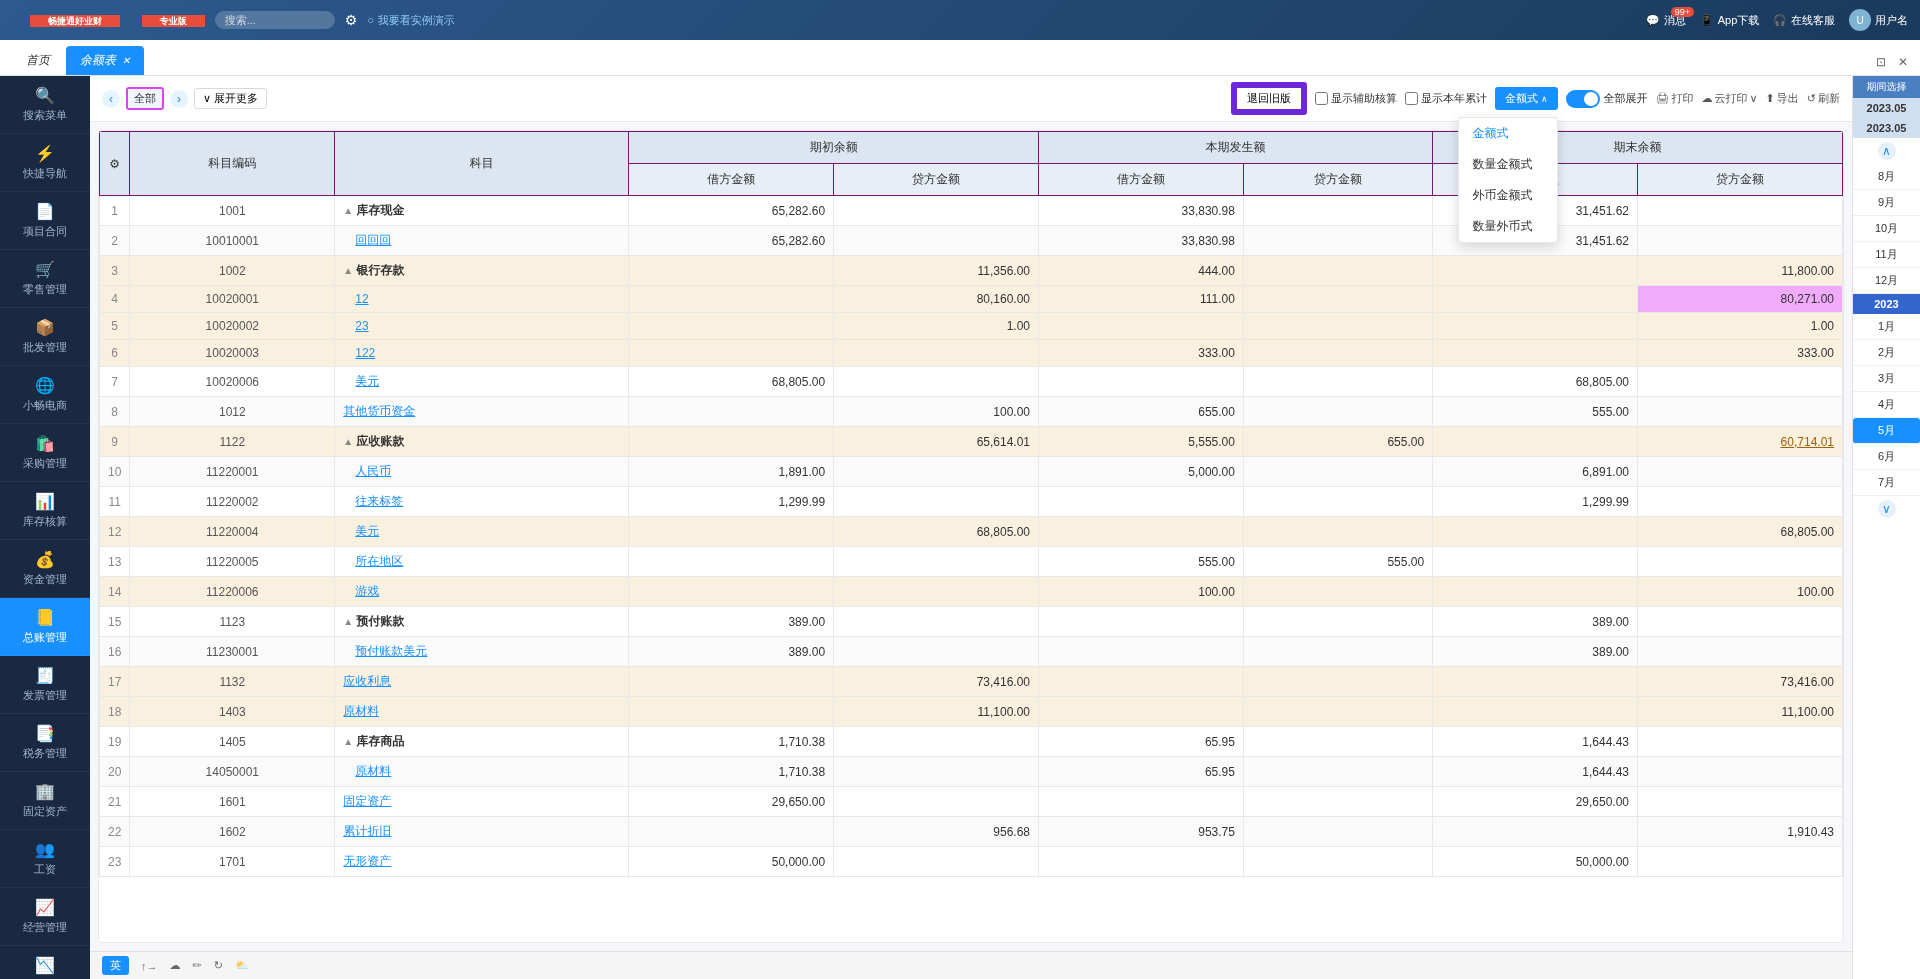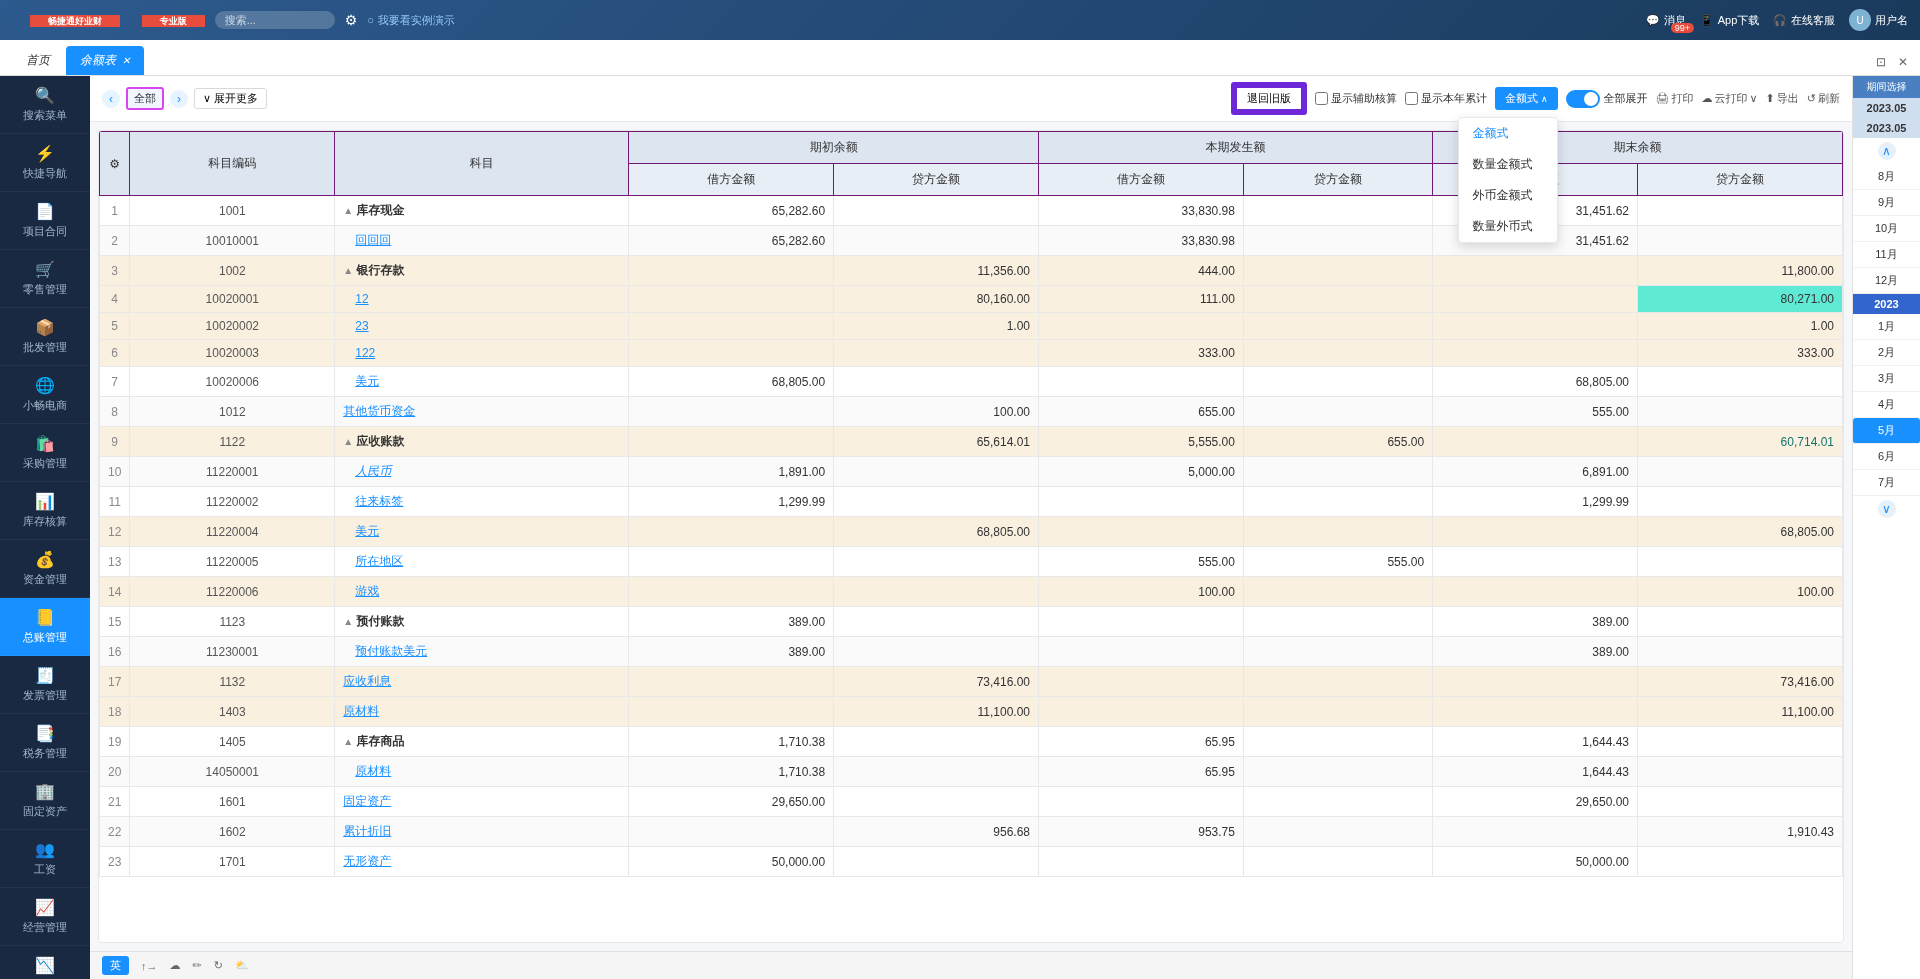--- a/index.html
+++ b/index.html
@@ -35,21 +35,20 @@
     .top-right-item { display: flex; align-items: center; gap: 4px; cursor: pointer; position: relative; }
     .badge {
       background: #e74c3c;
       color: #fff;
       border-radius: 8px;
       padding: 0 4px;
       font-size: 9px;
       position: absolute;
       top: -6px;
       right: -8px;
-      margin-top: 16px;
     }
     .user-avatar {
       width: 22px; height: 22px;
       background: #7fb3d3;
       border-radius: 50%;
       display: flex; align-items: center; justify-content: center;
       font-size: 10px; color: #fff;
     }
 
     
@@ -484,21 +483,21 @@
             </tr>
             <tr style="background: rgb(250, 240, 224);">
               <td class="row-num">4</td>
               <td class="code-cell">10020001</td>
               <td style="padding-left: 20px;"><a href="#" class="name-link">12</a></td>
               <td></td>
               <td>80,160.00</td>
               <td>111.00</td>
               <td></td>
               <td style="background: rgb(250, 240, 224); color: rgb(51, 51, 51);"></td>
-              <td style="background: #5eead4; color: rgb(51, 51, 51);">80,271.00</td>
+              <td style="background: #f0abfc; color: rgb(51, 51, 51);">80,271.00</td>
             </tr>
             <tr style="background: rgb(250, 240, 224);">
               <td class="row-num">5</td>
               <td class="code-cell">10020002</td>
               <td style="padding-left: 20px;"><a href="#" class="name-link">23</a></td>
               <td></td>
               <td>1.00</td>
               <td></td>
               <td></td>
               <td style="background: rgb(250, 240, 224); color: rgb(51, 51, 51);"></td>
@@ -539,26 +538,26 @@
             </tr>
             <tr style="background: rgb(250, 240, 224);">
               <td class="row-num">9</td>
               <td class="code-cell">1122</td>
               <td><span style="color:#888;font-size:10px;">▲</span> <b class="name-bold">应收账款</b></td>
               <td></td>
               <td>65,614.01</td>
               <td>5,555.00</td>
               <td>655.00</td>
               <td style="background: rgb(250, 240, 224); color: rgb(51, 51, 51);"></td>
-              <td style="background: rgb(250, 240, 224); color: #0f766e;">60,714.01</td>
+              <td style="background: rgb(250, 240, 224); color: #a16207; text-decoration: underline;">60,714.01</td>
             </tr>
             <tr>
               <td class="row-num">10</td>
               <td class="code-cell">11220001</td>
-              <td style="padding-left: 20px; font-style: italic;"><a href="#" class="name-link">人民币</a></td>
+              <td style="padding-left: 20px;"><a href="#" class="name-link">人民币</a></td>
               <td>1,891.00</td>
               <td></td>
               <td>5,000.00</td>
               <td></td>
               <td>6,891.00</td>
               <td></td>
             </tr>
             <tr>
               <td class="row-num">11</td>
               <td class="code-cell">11220002</td>

